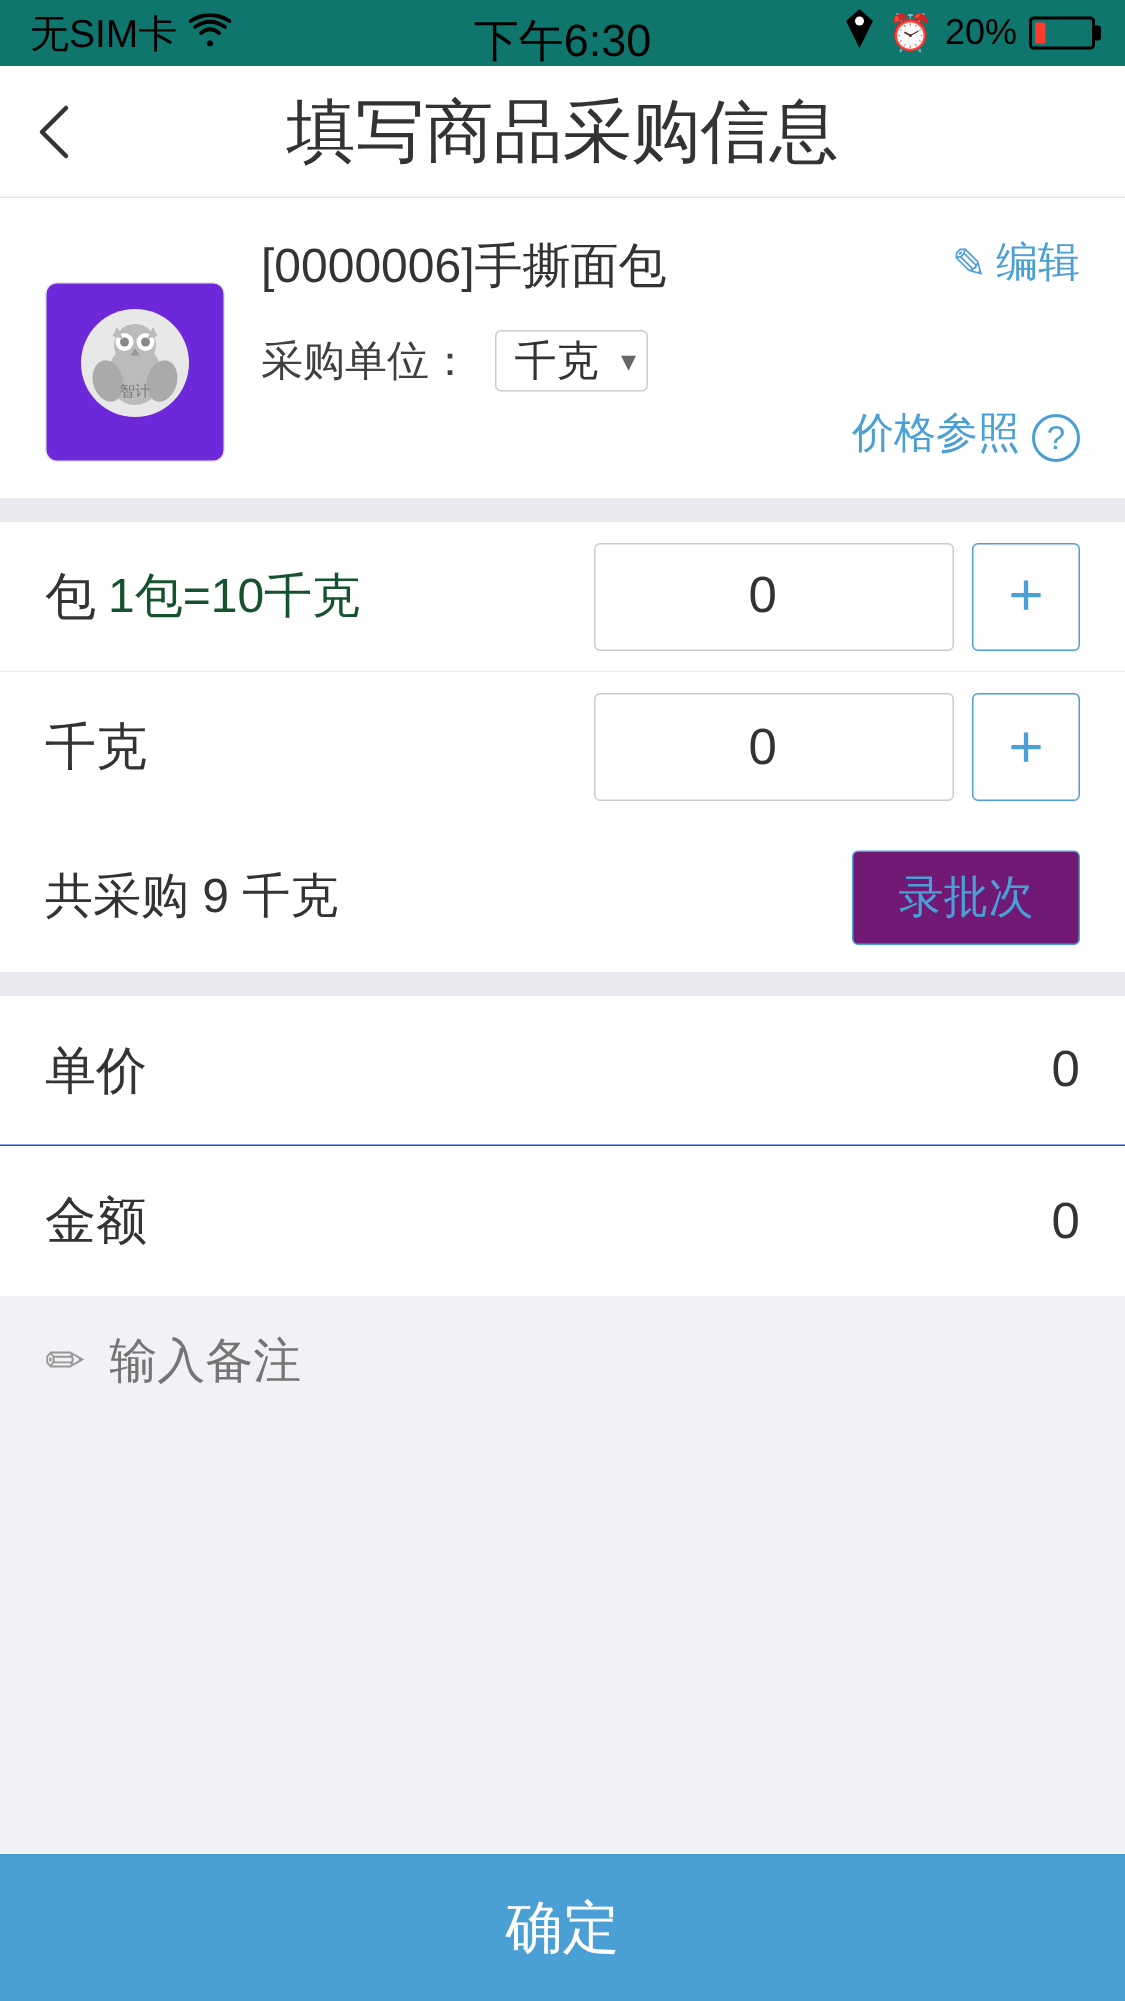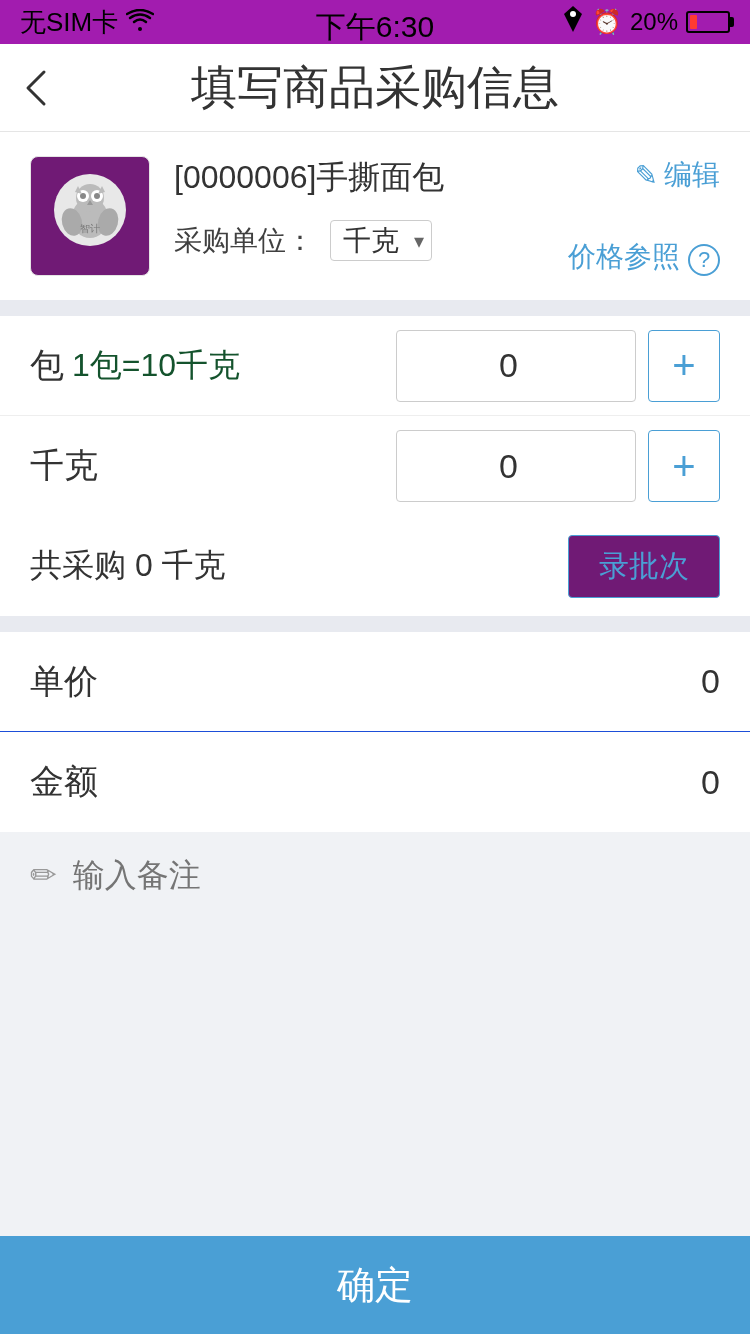--- a/index.html
+++ b/index.html
@@ -10,21 +10,21 @@
       font-family: -apple-system, "PingFang SC", "Helvetica Neue", Arial, sans-serif;
       background: #f0f2f5;
       position: relative;
       overflow-x: hidden;
     }
 
     
     .status-bar {
       width: 750px;
       height: 44px;
-      background: #a21caf;
+      background: #0f766e;
       display: flex;
       align-items: center;
       justify-content: space-between;
       padding: 0 20px;
       font-size: 28px;
     }
     .status-left {
       font-size: 26px;
       color: #000;
       display: flex;
@@ -111,27 +111,28 @@
       margin-top: 0;
       padding: 24px 30px;
       display: flex;
       align-items: flex-start;
       gap: 24px;
       position: relative;
     }
     .product-image {
       width: 120px;
       height: 120px;
-      background: #701a75;
+      background: #6d28d9;
       border-radius: 8px;
       display: flex;
       align-items: center;
       justify-content: center;
       flex-shrink: 0;
       border: 1px solid #e5e5e5;
+      margin-top: 32px;
     }
     .product-image-owl {
       font-size: 50px;
       color: #aaa;
     }
     .product-info {
       flex: 1;
     }
     .product-name {
       font-size: 32px;
@@ -465,21 +466,21 @@
 
     <div class="input-row">
       <span class="input-label">千克</span>
       <div class="input-spacer"></div>
       <input class="qty-input" type="number" value="0" style="">
       <div class="qty-plus">+</div>
     </div>
   </div>
 
   <div class="total-row">
-    <span class="total-text">共采购 0 千克</span>
+    <span class="total-text">共采购 9 千克</span>
     <button class="batch-btn">录批次</button>
   </div>
 
   <div class="section-divider"></div>
 
   <div class="info-section">
     <div class="info-row">
       <span class="info-label">单价</span>
       <span class="info-value">0</span>
     </div>

